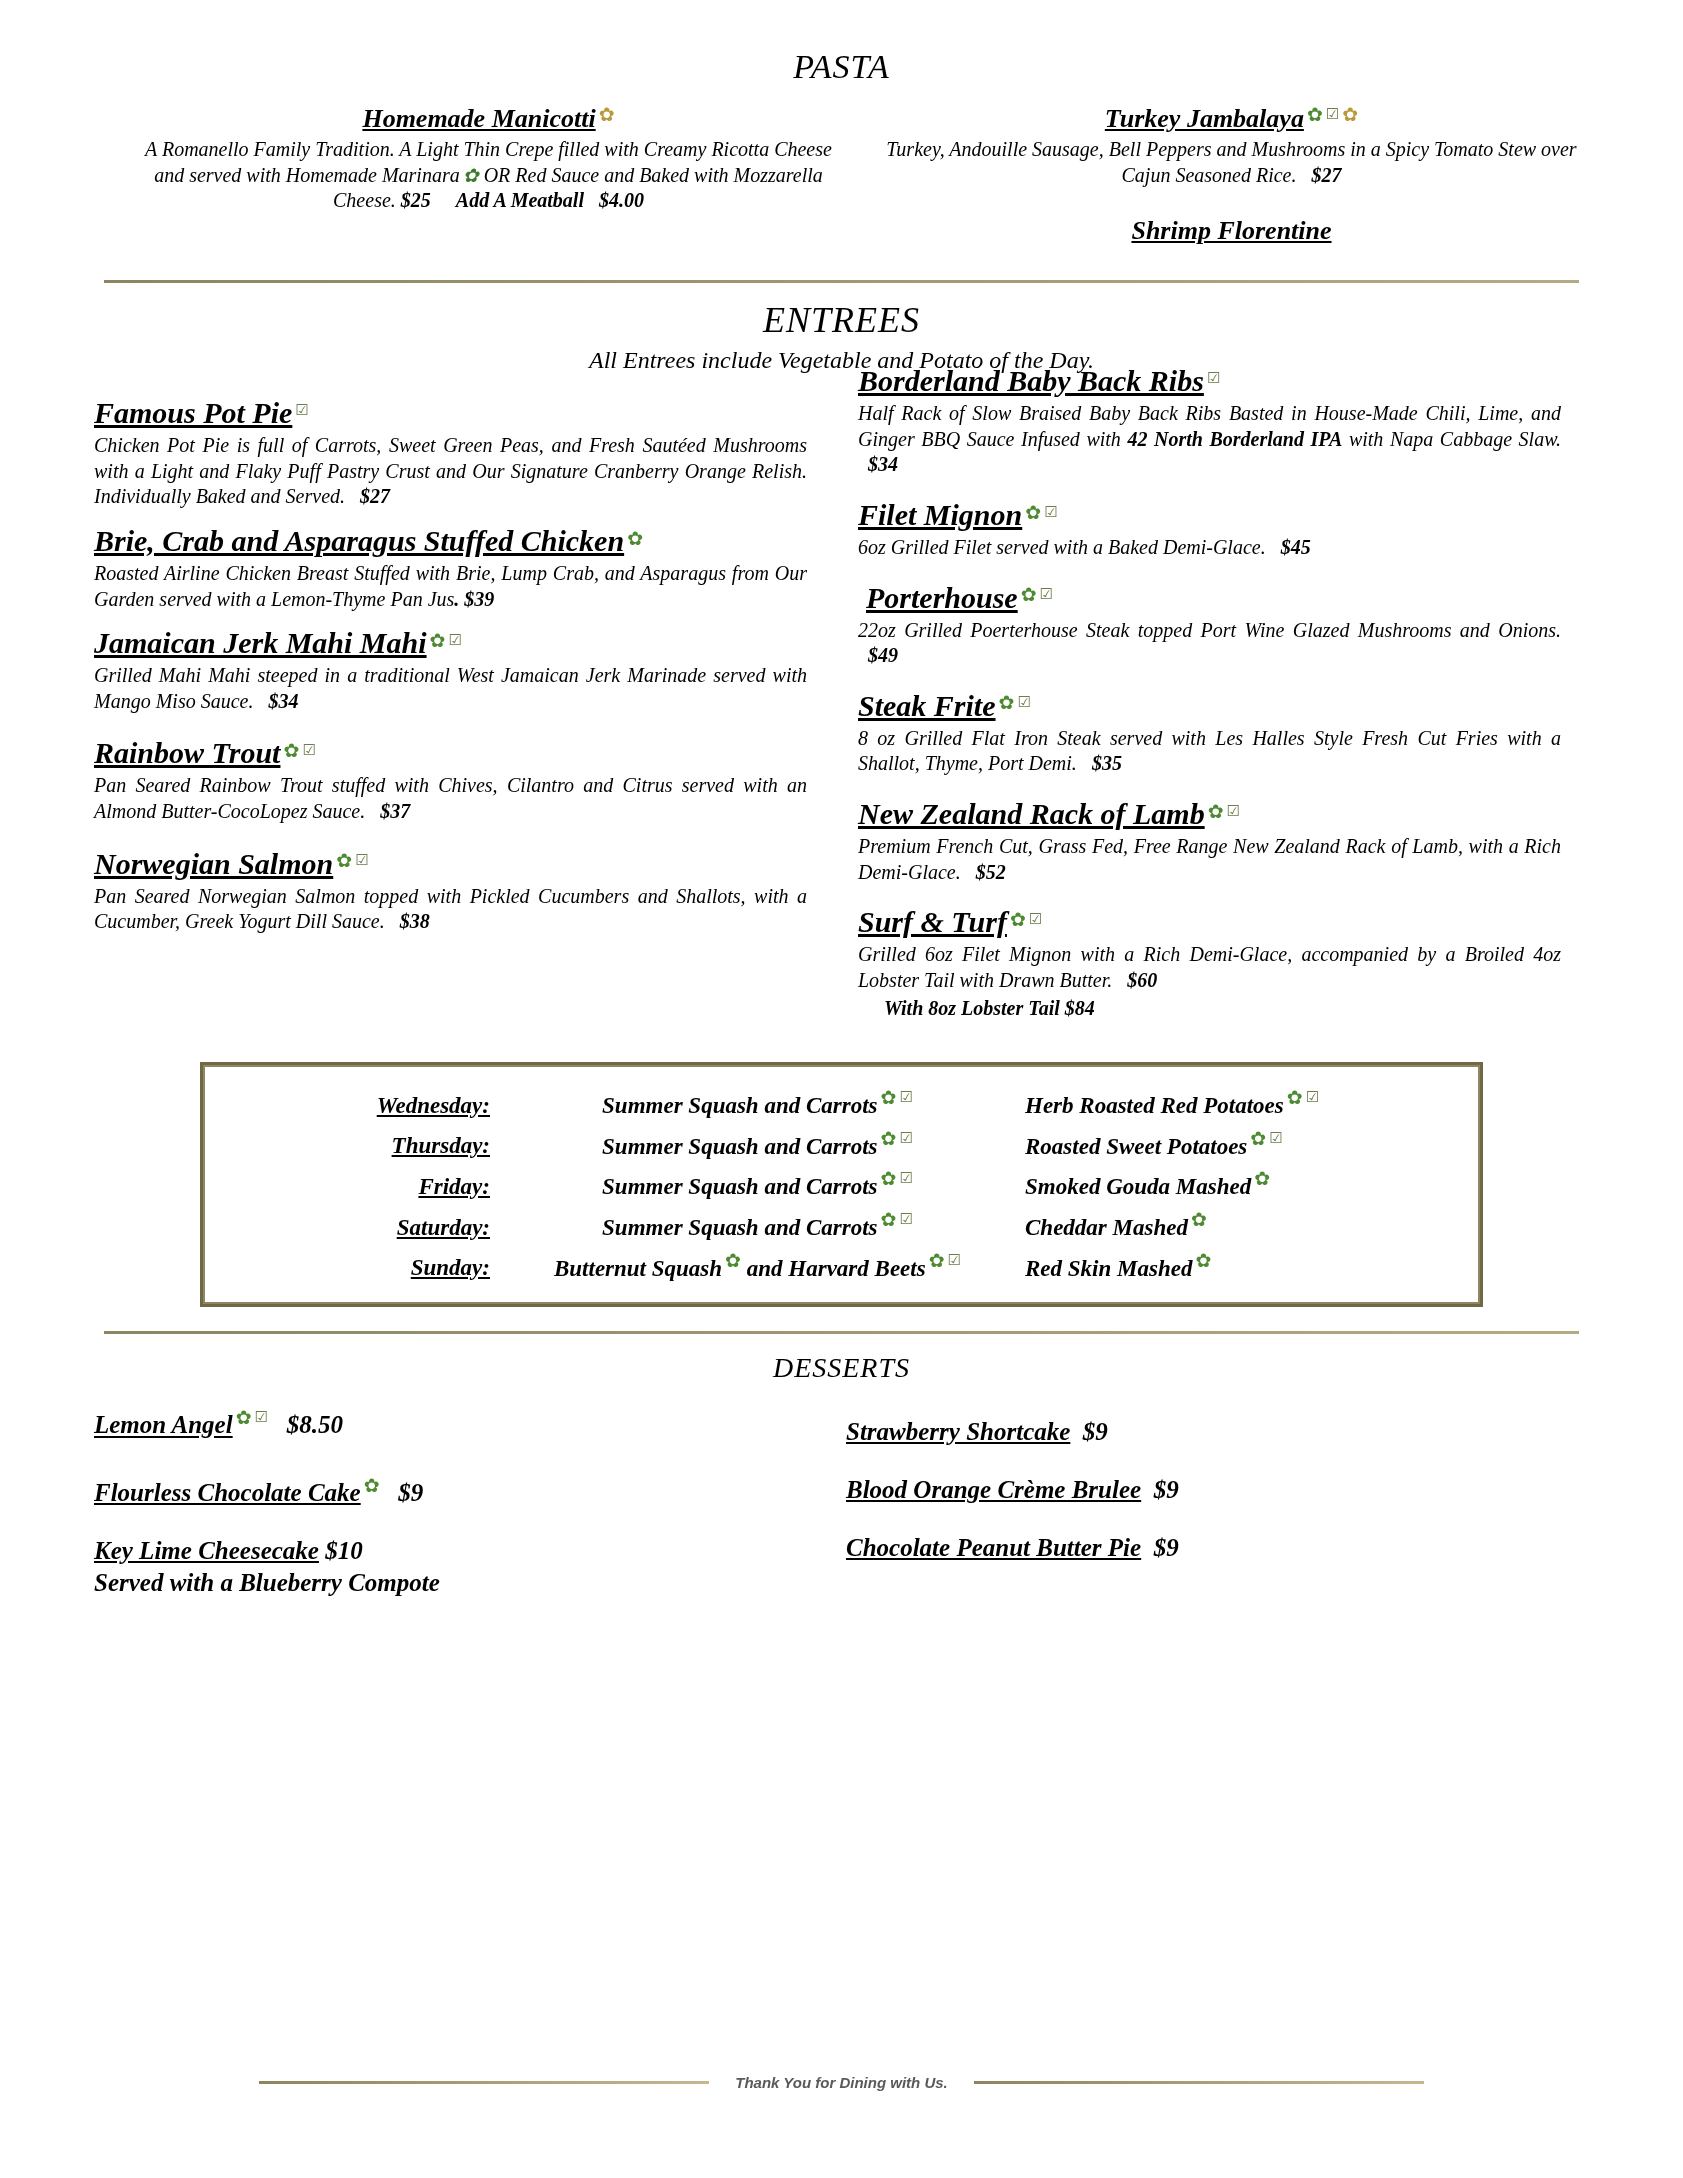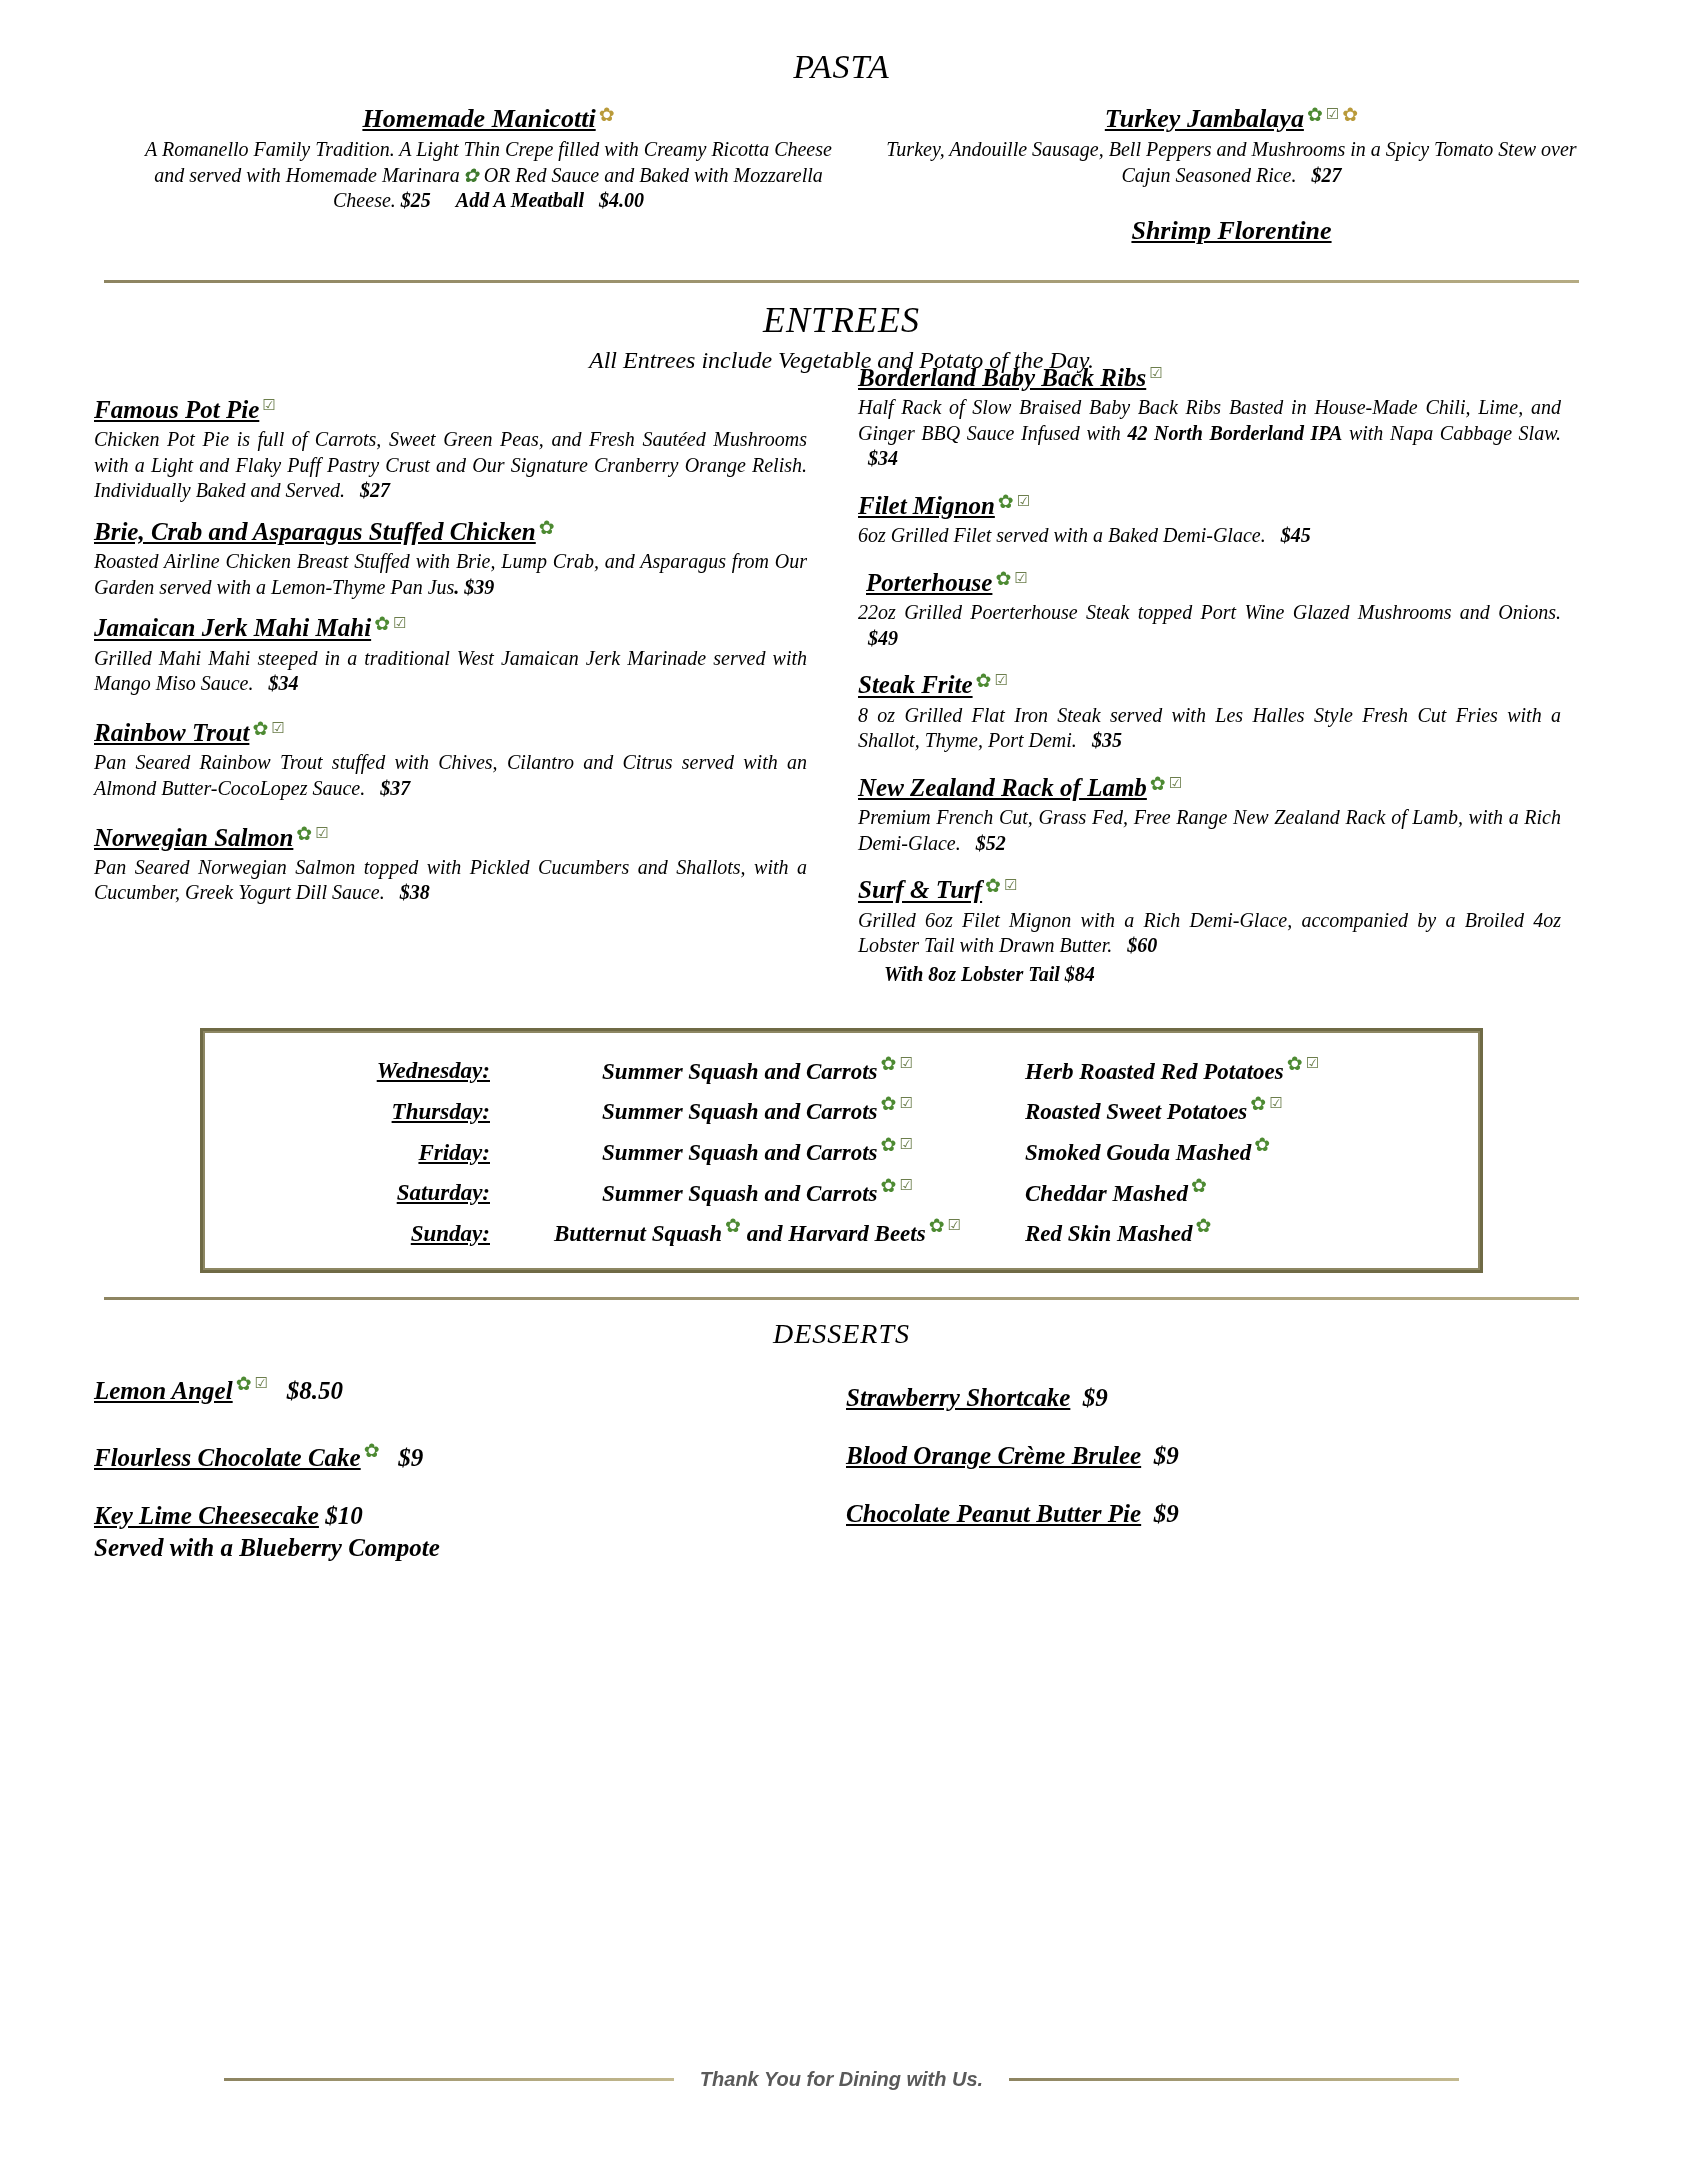--- a/index.html
+++ b/index.html
@@ -40,21 +40,21 @@
   .ic{display:inline-block;margin-left:3px;line-height:1;}
   .leaf-green{color:#3f7a2e;font-size:19px;}
   .leaf-gold{color:#b99a3a;font-size:19px;}
   .gf{color:#6b7d4b;font-size:15px;position:relative;top:-2px;}
   .sprig{color:#4d8a32;font-size:19px;}
 
   .dish{margin-bottom:14px;}
   .dish-name{
     font-weight:bold;
     font-style:italic;
-    font-size:25px;
+    font-size:30px;
     text-decoration:underline;
     display:inline;
   }
   .dish-desc{
     font-style:italic;
     font-size:20px;
     line-height:1.28;
     text-align:justify;
     margin-top:3px;
   }
@@ -121,21 +121,21 @@
     bottom:87px;
     display:flex;
     align-items:center;
     justify-content:center;
   }
   .foot-rule{height:3px;width:450px;background:linear-gradient(to right,#8d8461,#c3b98f);}
   .foot-text{
     font-family:"Liberation Sans",sans-serif;
     font-style:italic;
     font-weight:bold;
-    font-size:20px;
+    font-size:15px;
     color:#5a5a5a;
     margin:0 26px;
     white-space:nowrap;
   }
 </style>
 </head>
 <body>
 
 <div class="page">
 

